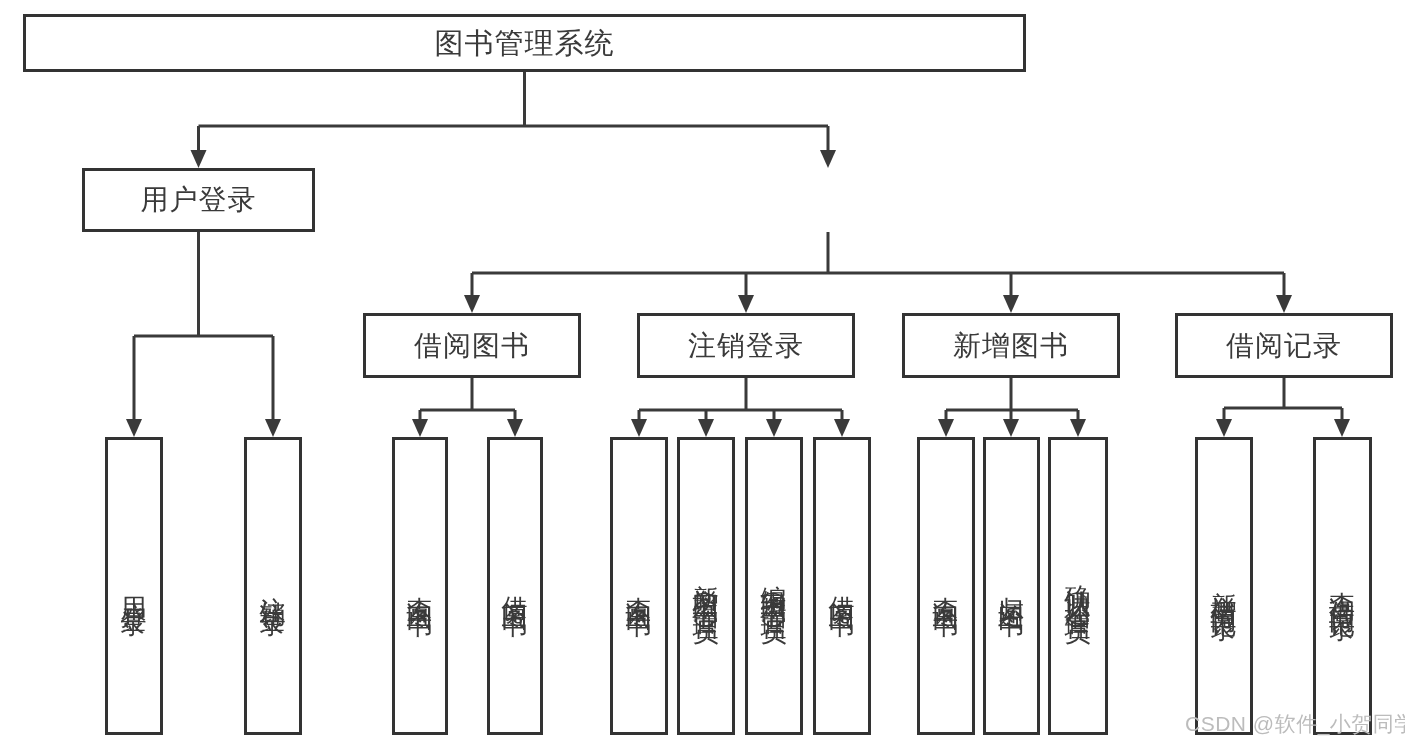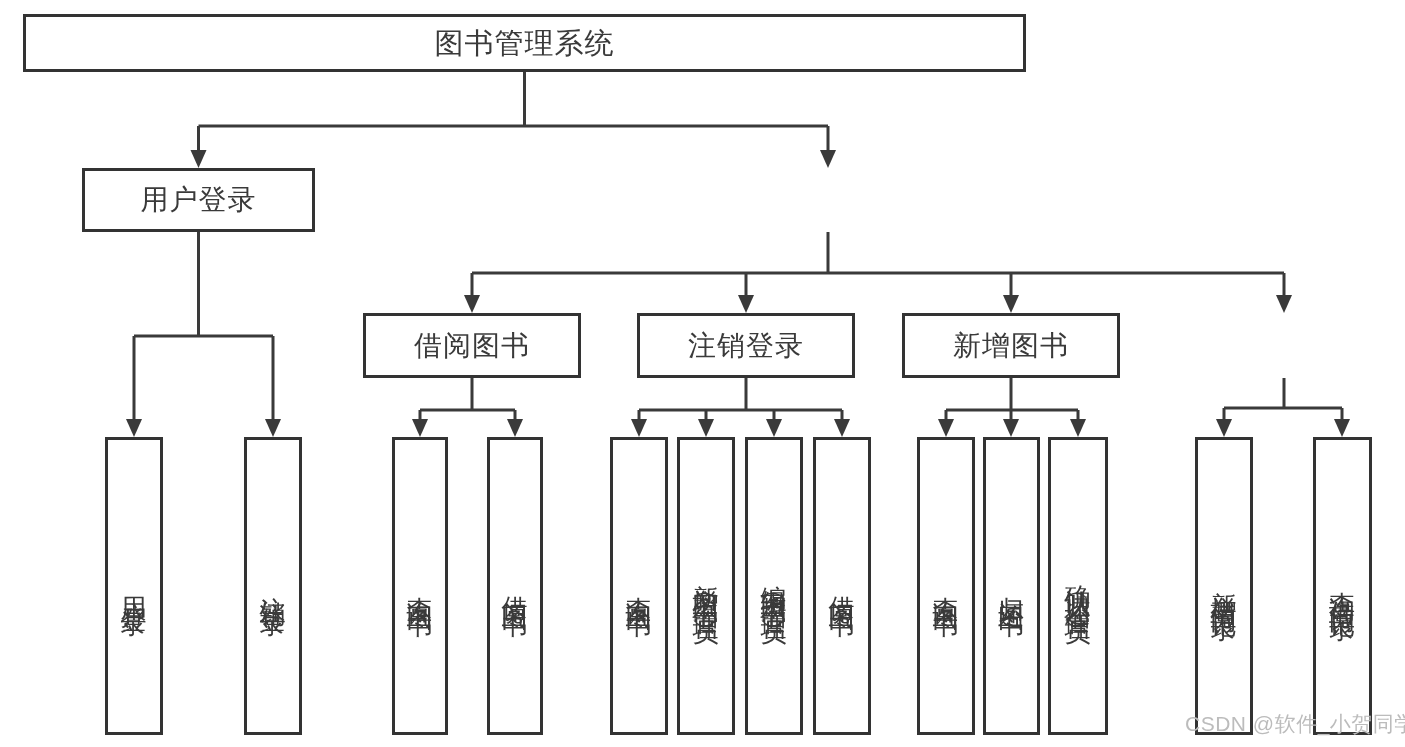--- a/index.html
+++ b/index.html
@@ -121,20 +121,23 @@
 
   <div class="box h" style="left:363px;top:313px;width:218px;height:65px">
     <span>借阅图书</span>
   </div>
   <div class="box h" style="left:637px;top:313px;width:218px;height:65px">
     <span>注销登录</span>
   </div>
   <div class="box h" style="left:902px;top:313px;width:218px;height:65px">
     <span>新增图书</span>
   </div>
+  <div class="box h" style="left:1175px;top:313px;width:218px;height:65px">
+    <span>借阅记录</span>
+  </div>
 
   <div class="box v" style="left:105px;top:437px;width:58px;height:298px">
     <span>用户登录</span>
   </div>
   <div class="box v" style="left:244px;top:437px;width:58px;height:298px">
     <span>注销登录</span>
   </div>
 
   <div class="box v" style="left:392px;top:437px;width:56px;height:298px">
     <span>查询图书</span>

